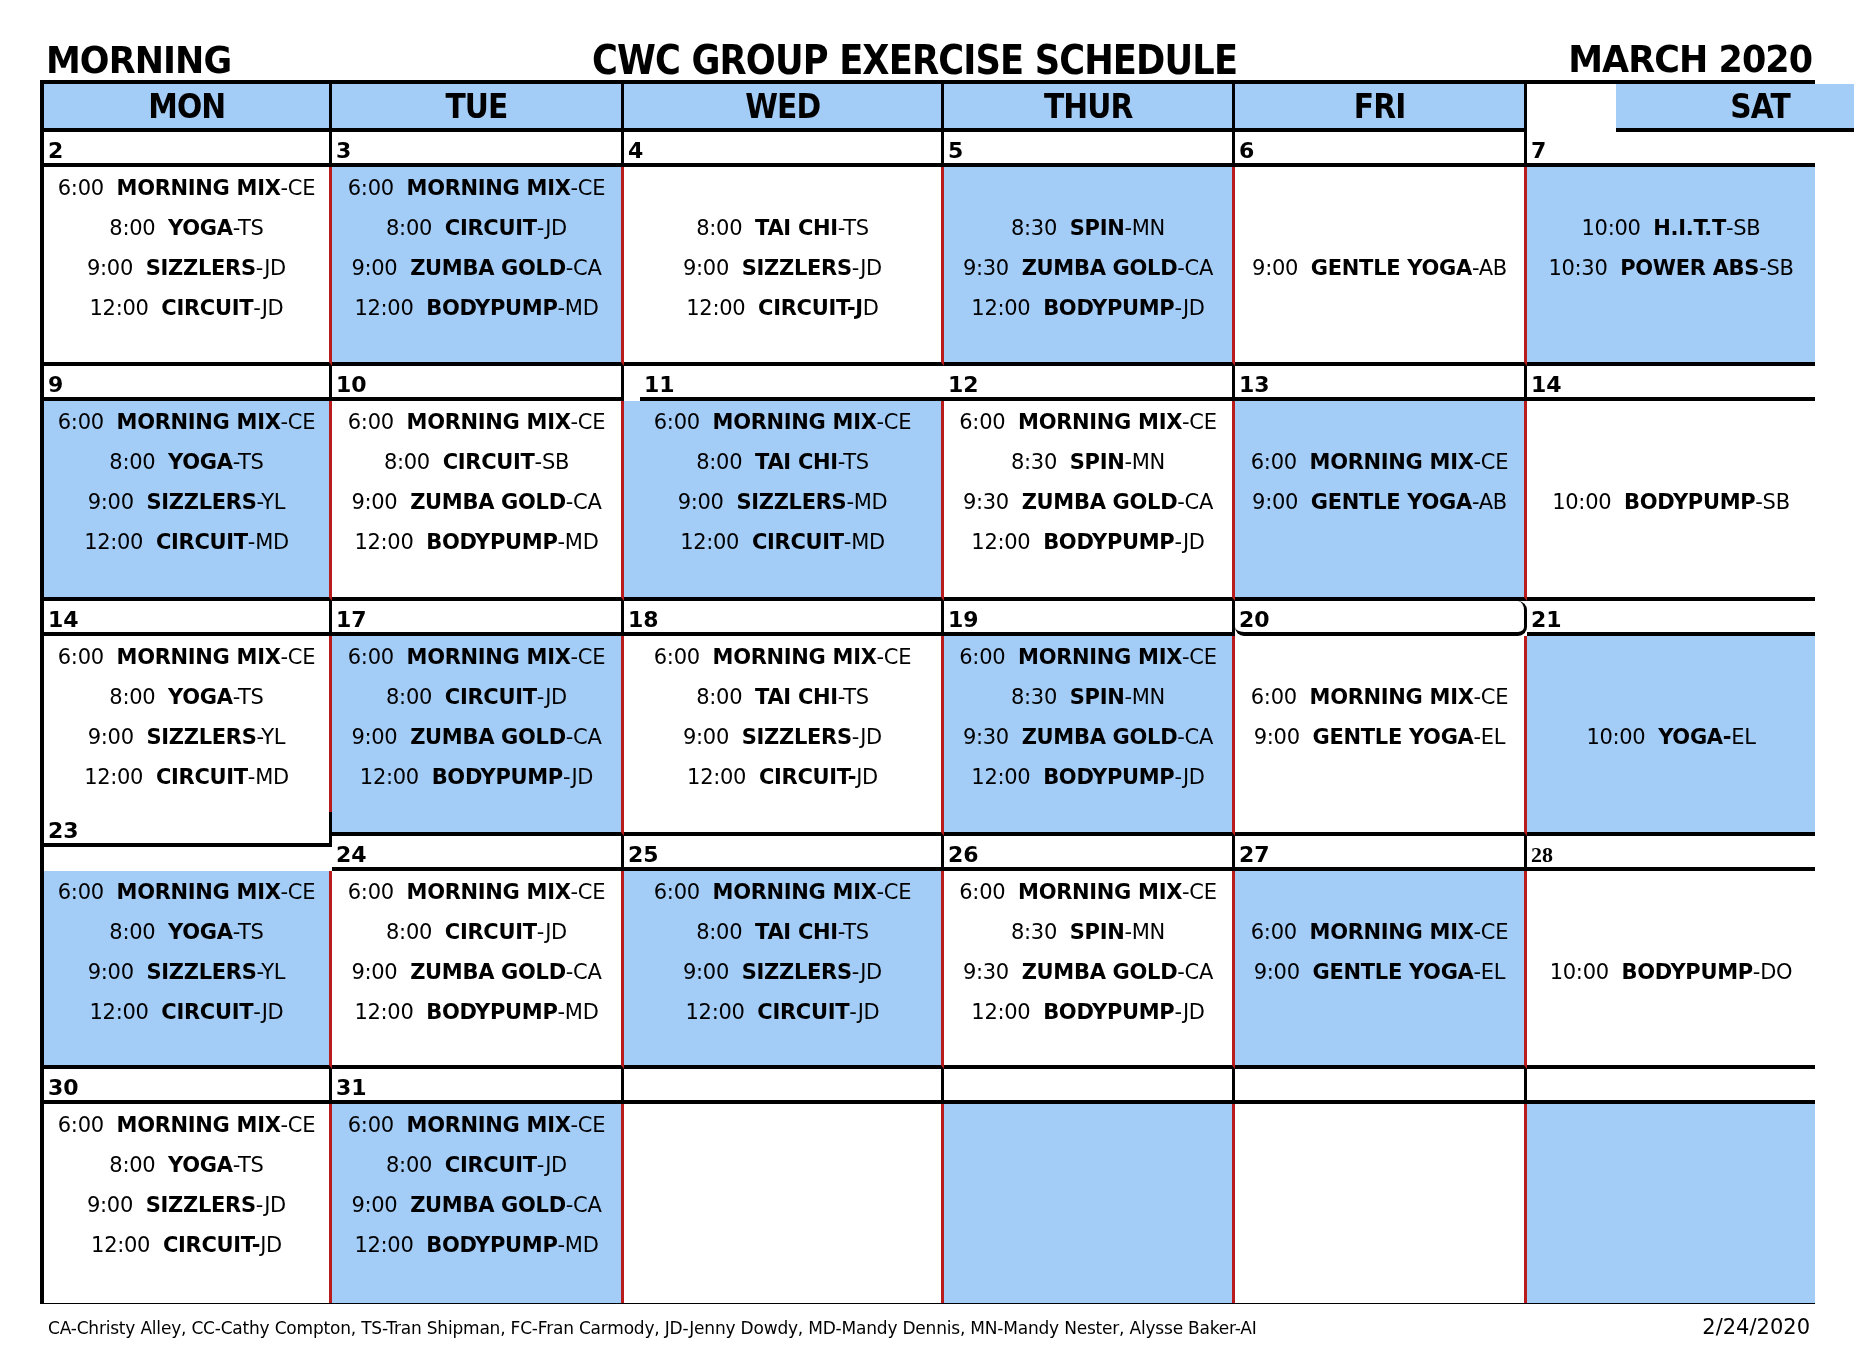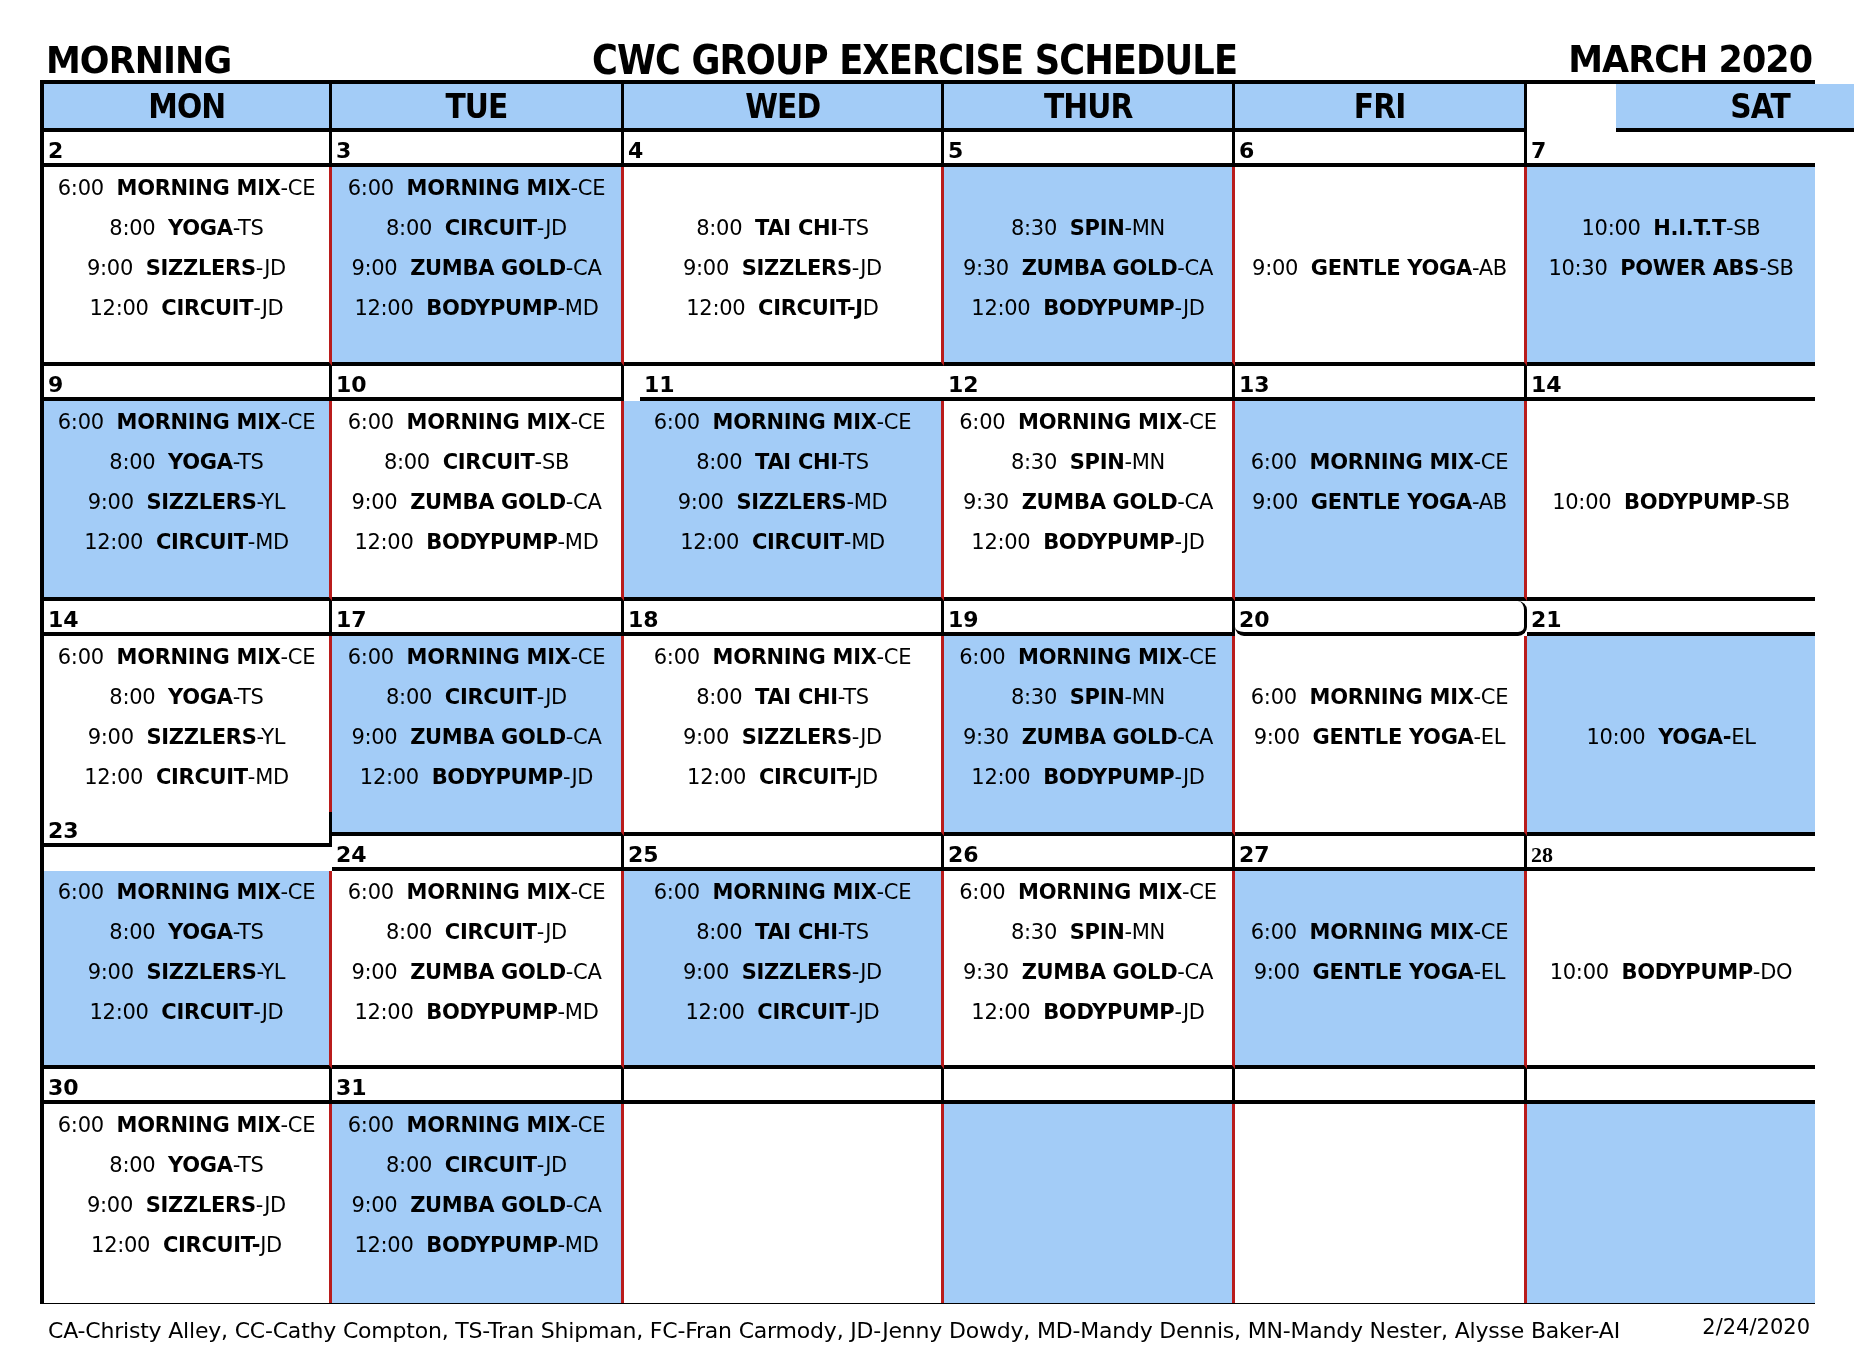--- a/index.html
+++ b/index.html
@@ -23,21 +23,21 @@
   .block-cell { position:absolute; border-right:3px solid #b91c1c; border-bottom:4px solid #000; box-sizing:border-box;
                 background:#fff; }
   .block-cell.blue { background:#A3CCF7; }
   .last-col { border-right:none; }
   .last-row { border-bottom:none; }
   .cls-line { position:absolute; left:0; right:0; text-align:center; font-size:21px; line-height:26px;
               white-space:nowrap; letter-spacing:-0.3px; }
   .cls-line .time { font-weight:normal; }
   .cls-line .name { font-weight:bold; }
   .cls-line .inst { font-weight:normal; }
-  #legend { position:absolute; left:48px; top:1318px; font-size:22px; white-space:nowrap; letter-spacing:-0.2px; }
+  #legend { position:absolute; left:48px; top:1318px; font-size:17px; white-space:nowrap; letter-spacing:-0.2px; }
   #rev-date { position:absolute; right:44px; top:1315px; font-size:21px; white-space:nowrap; }
 </style>
 </head>
 <body>
 
 <div id="lbl-morning" class="hdr-text">MORNING</div>
 <div id="lbl-title" class="hdr-text">CWC GROUP EXERCISE SCHEDULE</div>
 <div id="lbl-month" class="hdr-text">MARCH 2020</div>
 
 <div id="grid">

